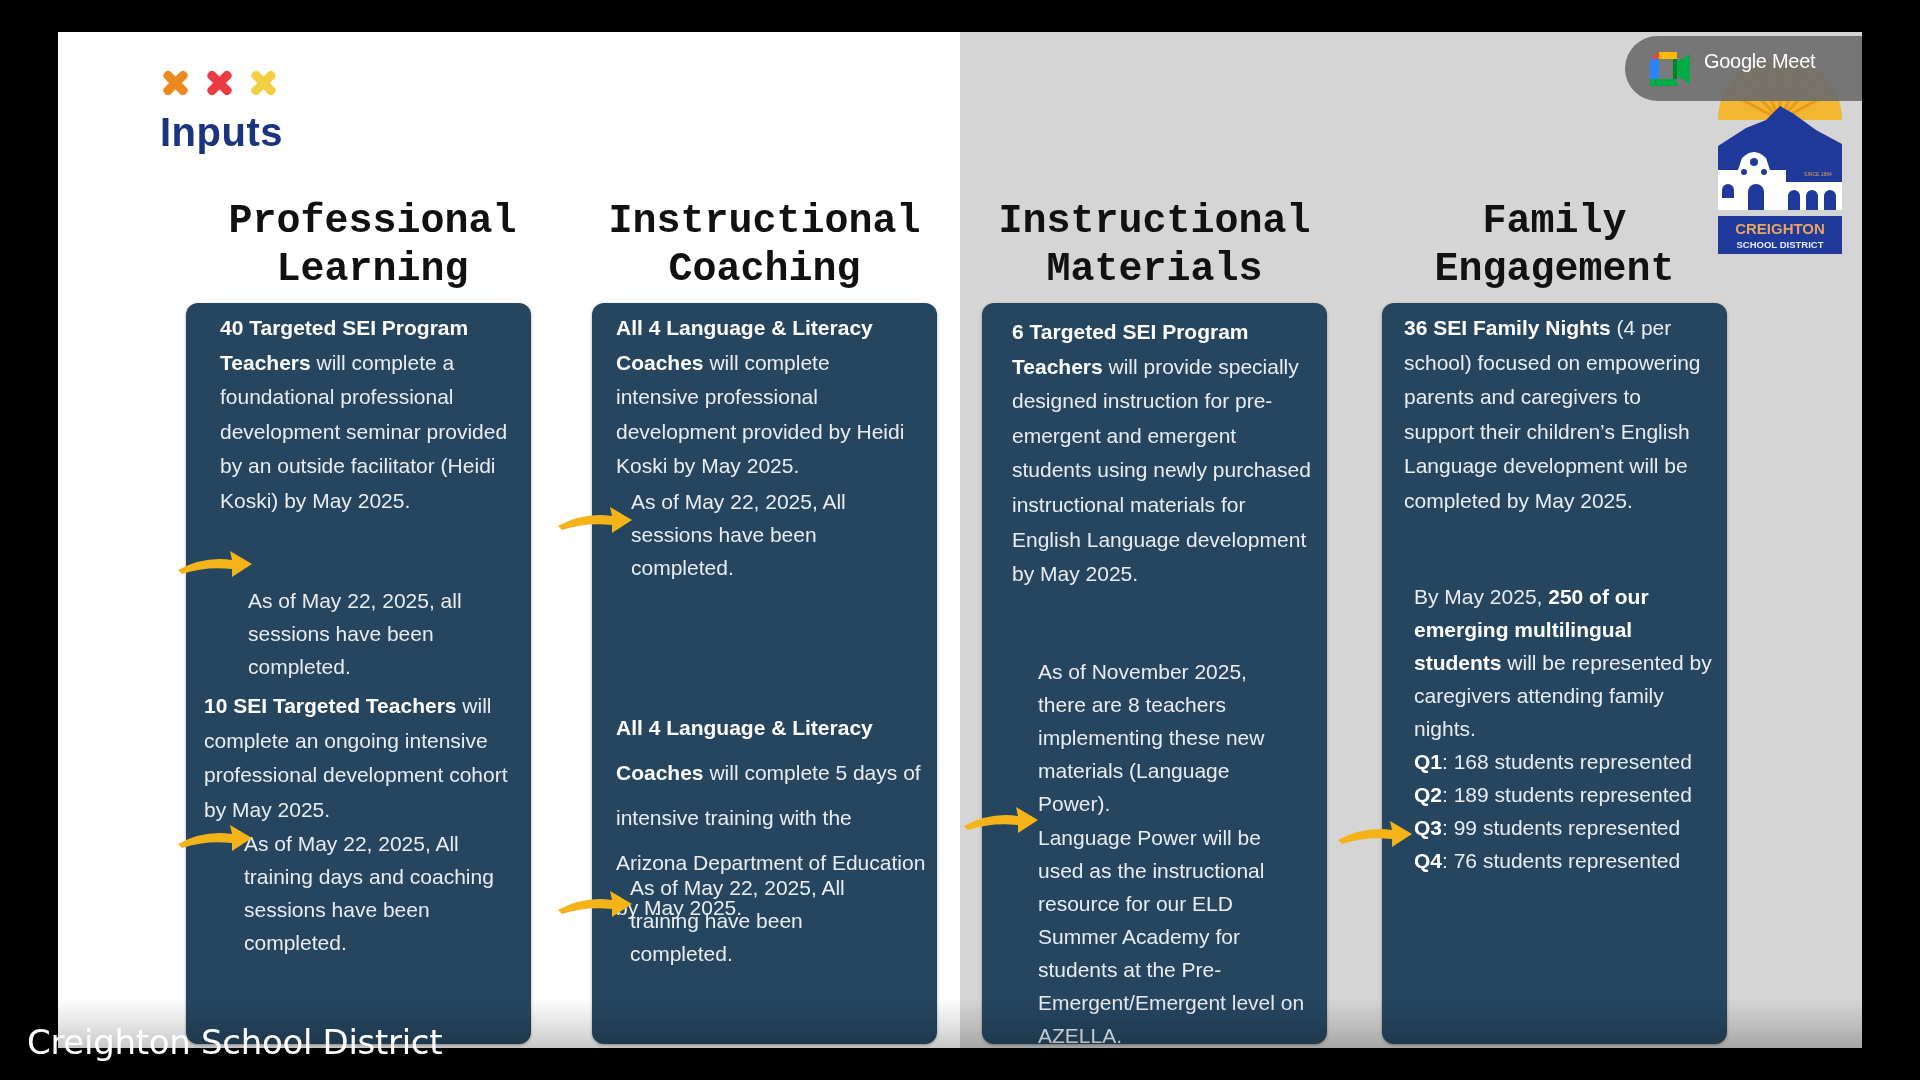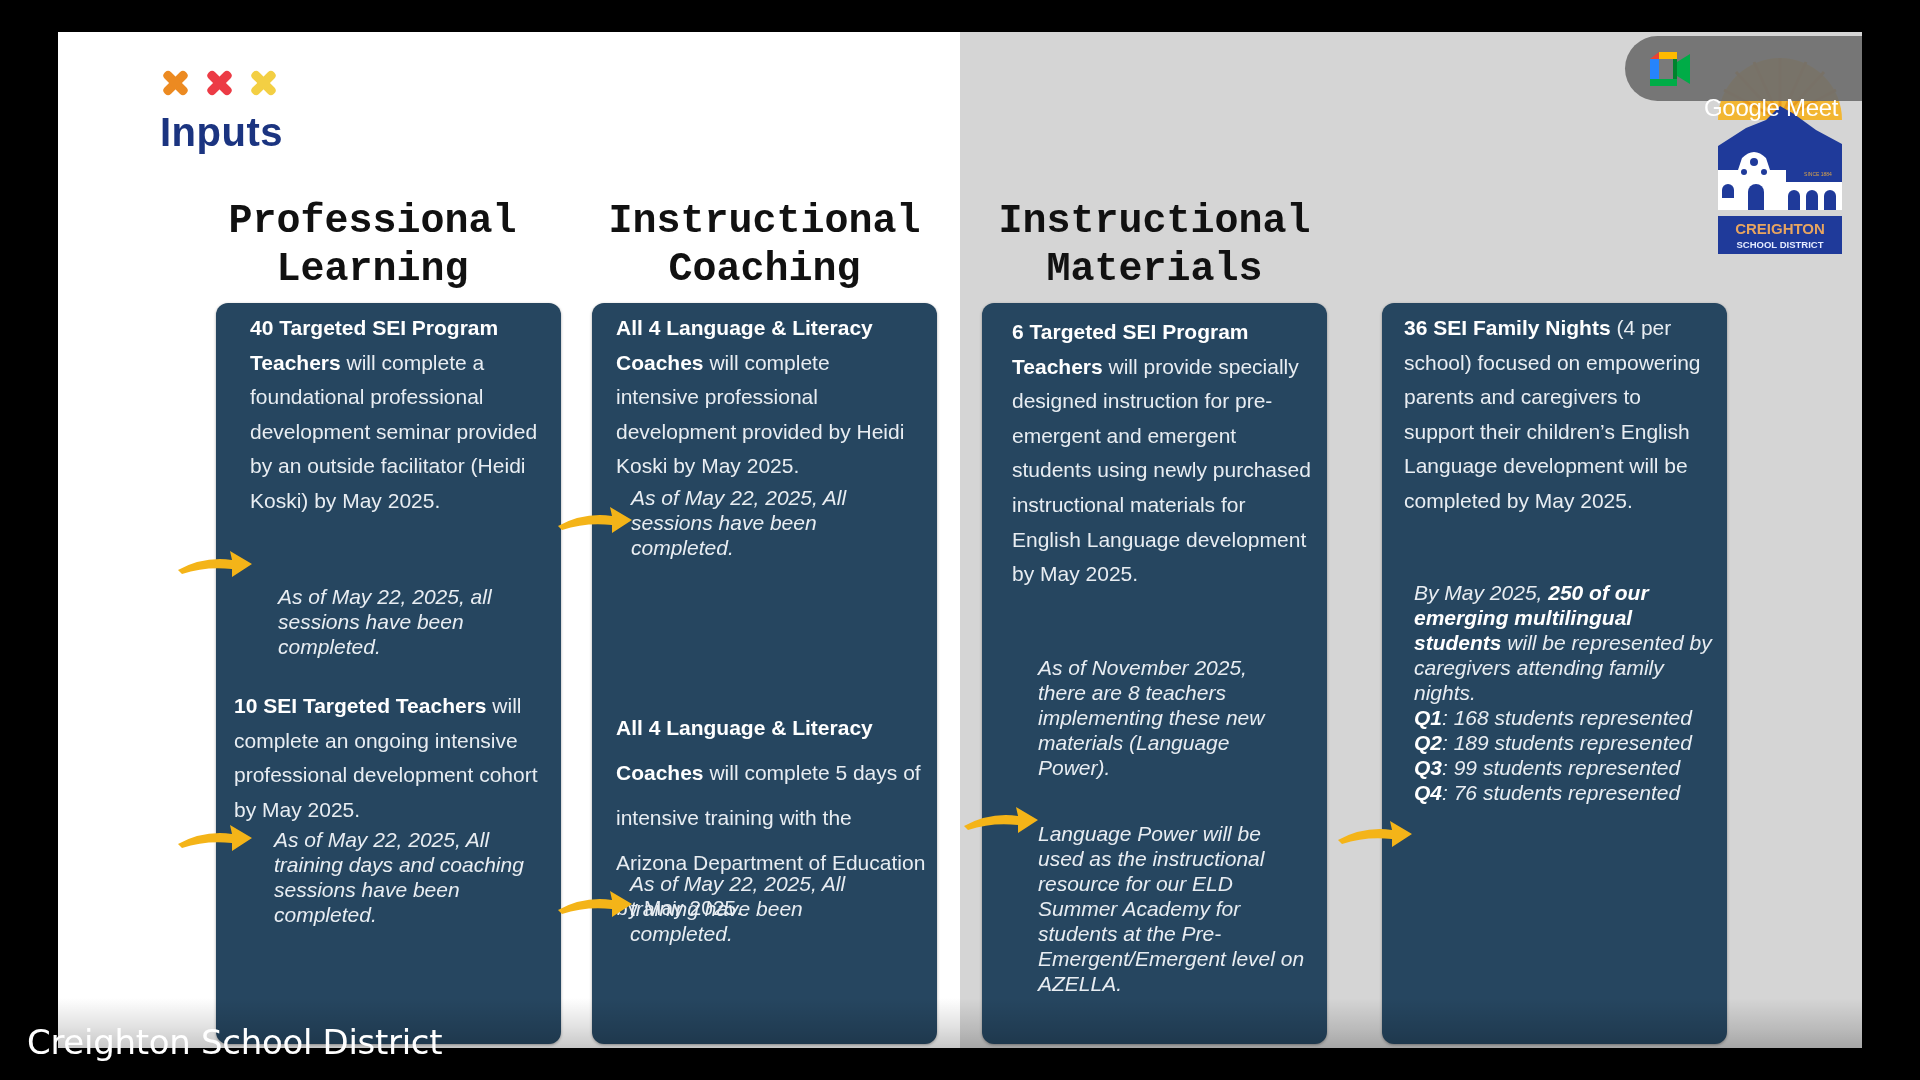--- a/index.html
+++ b/index.html
@@ -38,32 +38,32 @@
 
   .card {
     position: absolute; top: 271px; width: 345px; height: 741px;
     background: #264660; border-radius: 12px;
     box-shadow: 0 1px 3px rgba(0,0,0,0.35);
     color: #e8edf2; font-size: 21px; line-height: 34.6px;
   }
   .para { position: absolute; }
   .para b { color: #ffffff; }
   .note {
-    position: absolute; font-style: italic; line-height: 25px; color: #e8edf2;
+    position: absolute; line-height: 33px; color: #e8edf2;
   }
   .note b { color: #fff; }
   .arrow { position: absolute; width: 78px; height: 32px; }
 
   .meet-pill {
     position: absolute; left: 1625px; top: 36px; width: 280px; height: 65px;
     background: rgba(110,110,110,0.92); border-radius: 33px; z-index: 5;
     display: flex; align-items: center;
   }
   .meet-icon { position: absolute; left: 25px; top: 16px; width: 42px; height: 34px; }
-  .meet-text { position: absolute; left: 79px; top: 14px; color: #fff; font-size: 24px; letter-spacing: -0.3px; margin-top: 44px; }
+  .meet-text { position: absolute; left: 79px; top: 14px; color: #fff; font-size: 20px; letter-spacing: -0.3px; }
 
   .logo { position: absolute; left: 1716px; top: 50px; width: 128px; height: 206px; z-index: 4; }
 
   .frame-right {
     position: absolute; left: 1862px; top: 0; width: 58px; height: 1080px; background: #000; z-index: 6;
   }
 
   .caption {
     position: absolute; left: 27px; top: 1022px; color: #ffffff; font-size: 34px;
     font-family: "DejaVu Sans", sans-serif; z-index: 7; letter-spacing: -0.3px;
@@ -85,22 +85,26 @@
     <div>Learning</div>
   </div>
   <div class="col-head" style="left:534px">
     <div>Instructional</div>
     <div>Coaching</div>
   </div>
   <div class="col-head" style="left:924px">
     <div>Instructional</div>
     <div>Materials</div>
   </div>
-
-  <div class="card" style="left:158px">
+  <div class="col-head" style="left:1324px">
+    <div>Family</div>
+    <div>Engagement</div>
+  </div>
+
+  <div class="card" style="left:128px">
     <div class="para" style="left:34px; top:8px; width:290px">
       <b>40 Targeted SEI Program Teachers</b><span> will complete a foundational professional development seminar provided by an outside facilitator (Heidi Koski) by May 2025.</span>
     </div>
     <div class="note" style="left:62px; top:281px; width:240px">As of May 22, 2025, all sessions have been completed.</div>
     <div class="para" style="left:18px; top:386px; width:320px">
       <b>10 SEI Targeted Teachers</b><span> will complete an ongoing intensive professional development cohort by May 2025.</span>
     </div>
     <div class="note" style="left:58px; top:524px; width:280px">As of May 22, 2025,  All training days and coaching sessions have been completed.</div>
   </div>
 

